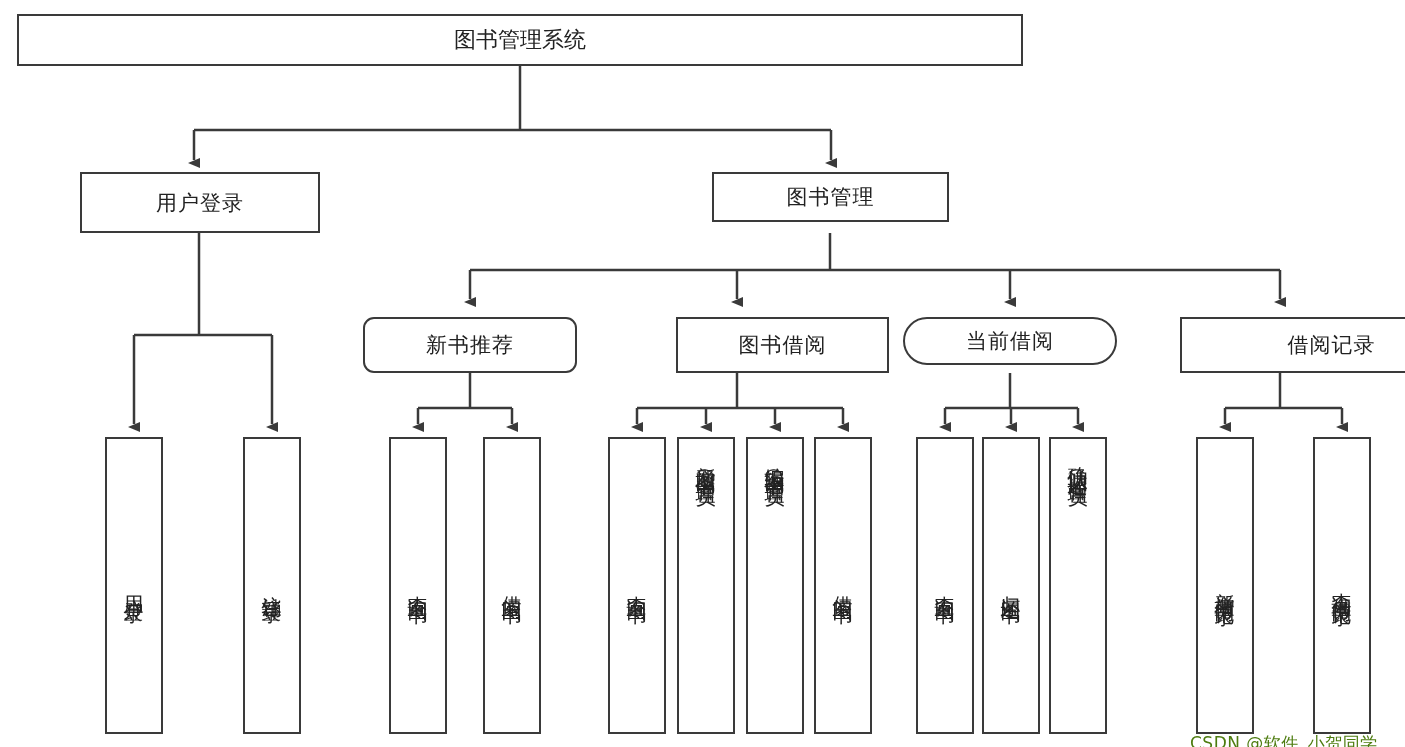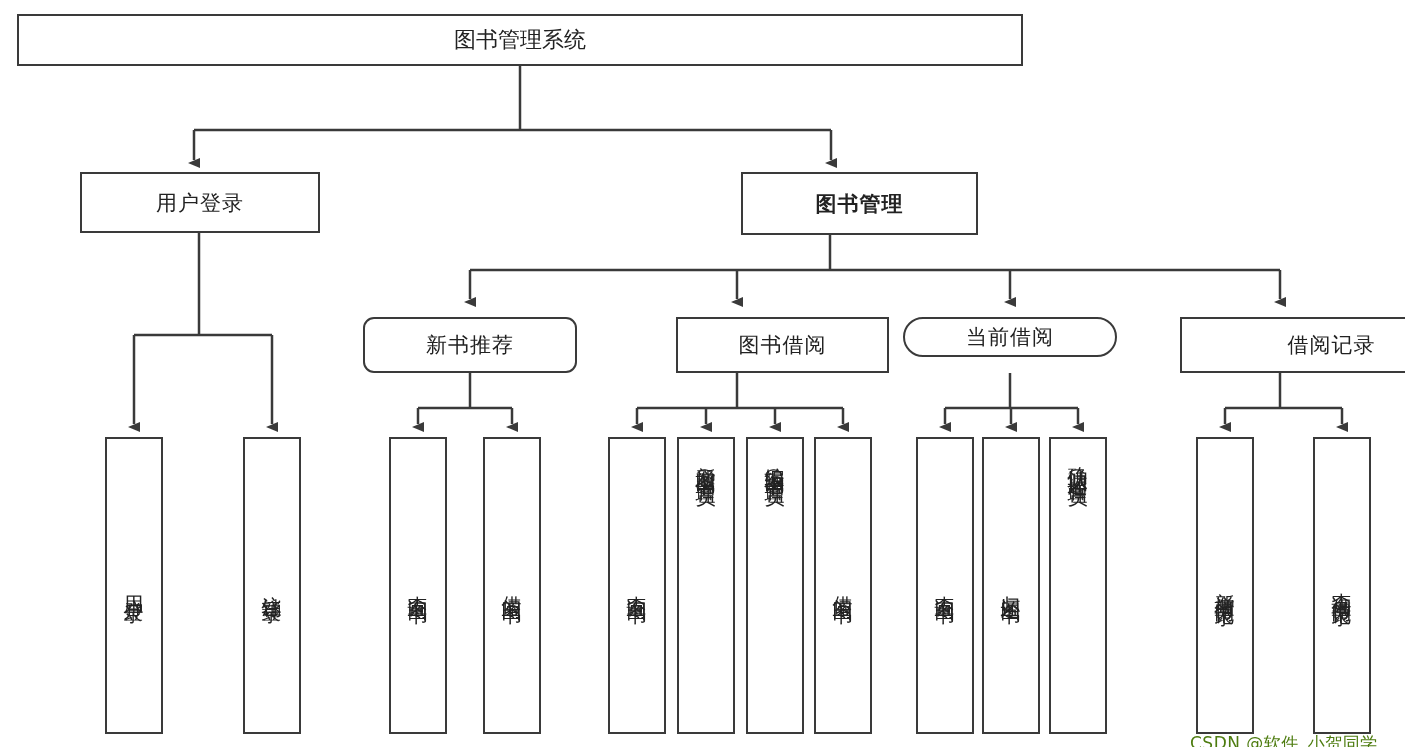--- a/index.html
+++ b/index.html
@@ -130,33 +130,33 @@
   </svg>
 
   <div class="node root" style="left:17px; top:14px; width:1006px; height:52px;">
     <span>图书管理系统</span>
   </div>
 
   <div class="node h" style="left:80px; top:172px; width:240px; height:61px;">
     <span>用户登录</span>
   </div>
 
-  <div class="node h" style="left:741px; top:172px; width:237px; height:63px;font-weight:bold;">
+  <div class="node h" style="left:712px; top:172px; width:237px; height:50px;">
     <span>图书管理</span>
   </div>
 
   <div class="node h" style="left:363px; top:317px; width:214px; height:56px;border-radius:11px;">
     <span>新书推荐</span>
   </div>
 
   <div class="node h" style="left:631px; top:317px; width:213px; height:56px;margin-left:45px;">
     <span>图书借阅</span>
   </div>
 
-  <div class="node h" style="left:903px; top:317px; width:214px; height:40px;border-radius:27px;">
+  <div class="node h" style="left:903px; top:317px; width:214px; height:48px;border-radius:27px;">
     <span>当前借阅</span>
   </div>
 
   <div class="node h" style="left:1180px; top:317px; width:257px; height:56px;padding-left:46px;">
     <span>借阅记录</span>
   </div>
 
   <div class="node v midalign" style="left:105px; top:437px; width:58px; height:297px;">
     <span class="vtext">用户登录</span>
   </div>

